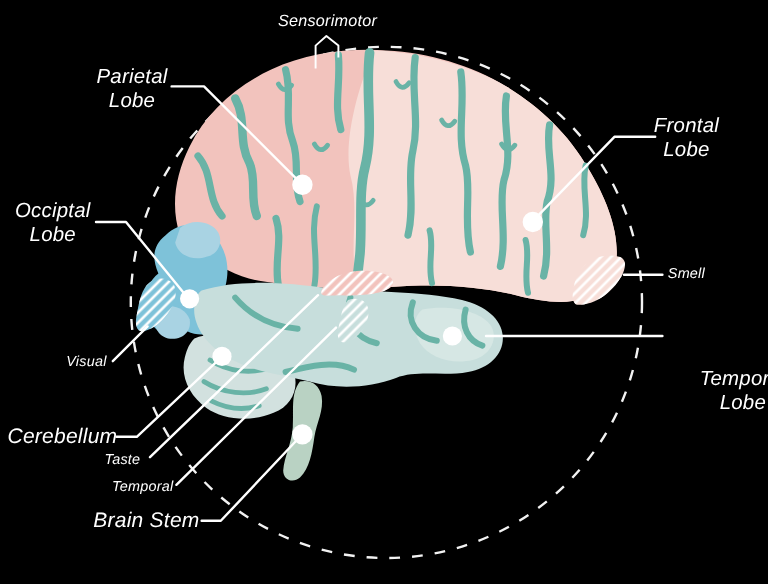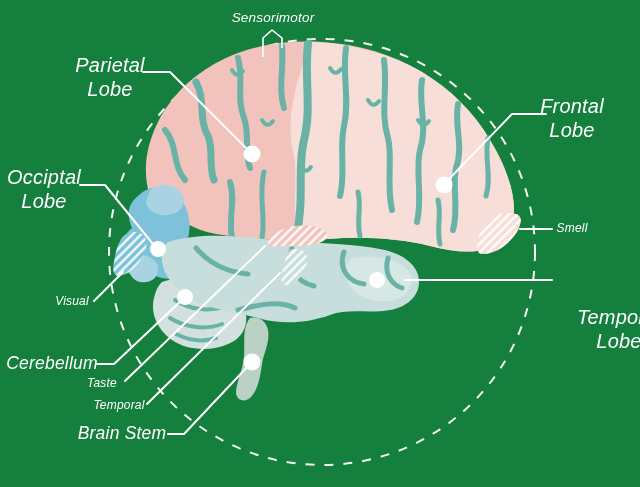--- a/index.html
+++ b/index.html
@@ -1,36 +1,36 @@
 <!DOCTYPE html>
 <html><head>
 <meta charset="utf-8">
 <style>
   html,body { margin:0; padding:0; }
   #stage {
     position: relative;
     width: 640px;
     height: 487px;
-    background: #15803d;
+    background: #000000;
     overflow: hidden;
     font-family: "Liberation Sans", sans-serif;
   }
   #art { position:absolute; left:0; top:0; }
   .lbl {
     position:absolute;
     color:#ffffff;
     font-style: italic;
     transform: translateX(-50%);
     text-align:center;
     white-space: pre-line;
     line-height: 1.18;
     letter-spacing: .2px;
     user-select:none;
   }
-  .lbl-lobe  { font-size: 20px; }
+  .lbl-lobe  { font-size: 17px; }
   .lbl-big   { font-size: 17.5px; }
   .lbl-small { font-size: 12px; }
   .lbl-mid   { font-size: 13.5px; }
 </style>
 </head>
 <body>
 
 <div id="stage">
 
   <svg id="art" width="640" height="487" viewBox="0 0 640 487">

